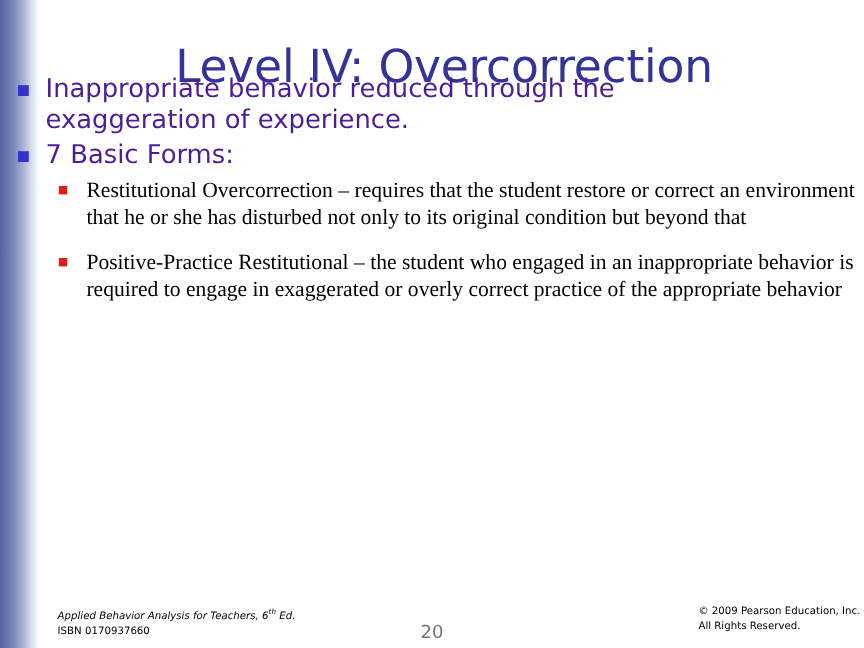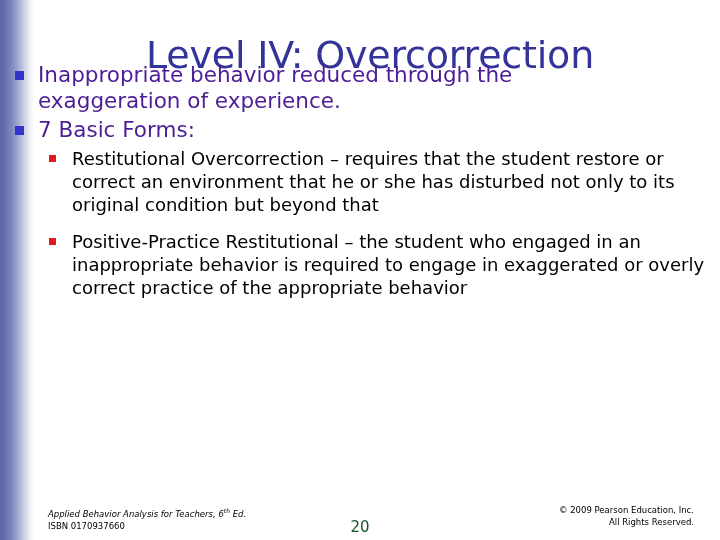--- a/index.html
+++ b/index.html
@@ -77,20 +77,21 @@
     position: absolute;
     left: 15px;
     top: 9px;
     width: 9px;
     height: 9px;
     background: #3333cc;
     display: block;
   }
 
   .sub-group {
+    font-family: Liberation Serif, serif;
   }
 
   .bullet-l2 {
     position: relative;
     padding-left: 72px;
     margin: 0 0 14px 0;
     color: #000000;
     font-size: 18px;
     line-height: 23px;
     font-weight: 400;
@@ -119,36 +120,35 @@
     font-style: italic;
   }
   #footer-left .sup {
     font-size: 6px;
     vertical-align: super;
     font-style: italic;
   }
 
   #footer-right {
     position: absolute;
-    right: 26px;
+    right: 3px;
     bottom: 12px;
     font-size: 8.5px;
     line-height: 11.5px;
     color: #000000;
-    text-align: right;
   }
 
   #page-number {
     position: absolute;
     left: 0;
     right: 0;
     bottom: 4px;
     text-align: center;
     font-size: 15px;
-    color: #14532d;
+    color: #737373;
   }
 </style>
 </head>
 <body>
 
 <div id="slide">
 
   <div id="left-band"></div>
 
   <h1 id="title">Level IV: Overcorrection</h1>

